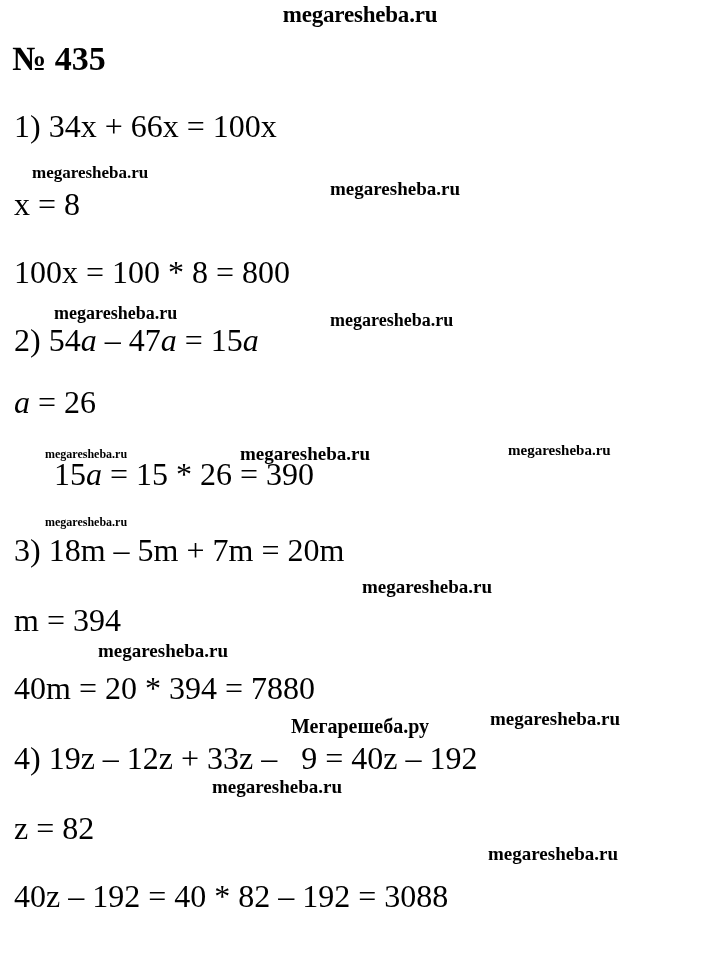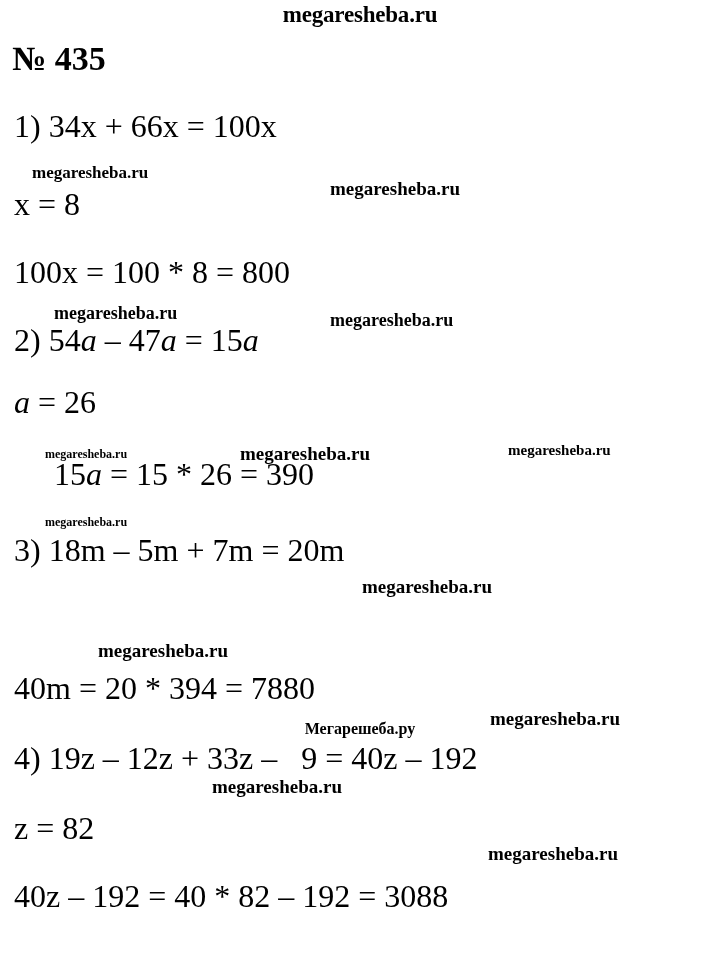--- a/index.html
+++ b/index.html
@@ -32,21 +32,21 @@
     letter-spacing: -0.2px;
   }
   .bottom-watermark {
     position: absolute;
     bottom: 6px;
     left: 0;
     width: 720px;
     text-align: center;
     font-family: "Liberation Serif", serif;
     font-weight: bold;
-    font-size: 16px;
+    font-size: 20px;
   }
   .task-number {
     position: absolute;
     left: 12px;
     top: 40px;
     font-size: 34px;
     font-weight: bold;
     font-family: "Liberation Serif", serif;
   }
   .line {
@@ -82,20 +82,21 @@
   <div class="line" style="left:14px; top:254px;">100x = 100 * 8 = 800</div>
 
   <div class="line" style="left:14px; top:322px;"><span>2) 54</span><span class="ital">a</span><span> – 47</span><span class="ital">a</span><span> = 15</span><span class="ital">a</span></div>
 
   <div class="line" style="left:14px; top:384px;"><span class="ital">a</span><span> = 26</span></div>
 
   <div class="line" style="left:14px; top:456px;margin-left:40px;"><span>15</span><span class="ital">a</span><span> = 15 * 26 = 390</span></div>
 
   <div class="line" style="left:14px; top:532px;">3) 18m – 5m + 7m = 20m</div>
 
+  <div class="line" style="left:14px; top:602px;">m = 394</div>
 
   <div class="line" style="left:14px; top:670px;">40m = 20 * 394 = 7880</div>
 
   <div class="line" style="left:14px; top:740px;">4) 19z – 12z + 33z –   9 = 40z – 192</div>
 
   <div class="line" style="left:14px; top:810px;">z = 82</div>
 
   <div class="line" style="left:14px; top:878px;">40z – 192 = 40 * 82 – 192 = 3088</div>
 
   <div class="wm" style="left:32px;  top:163px; font-size:17px;">megaresheba.ru</div>

